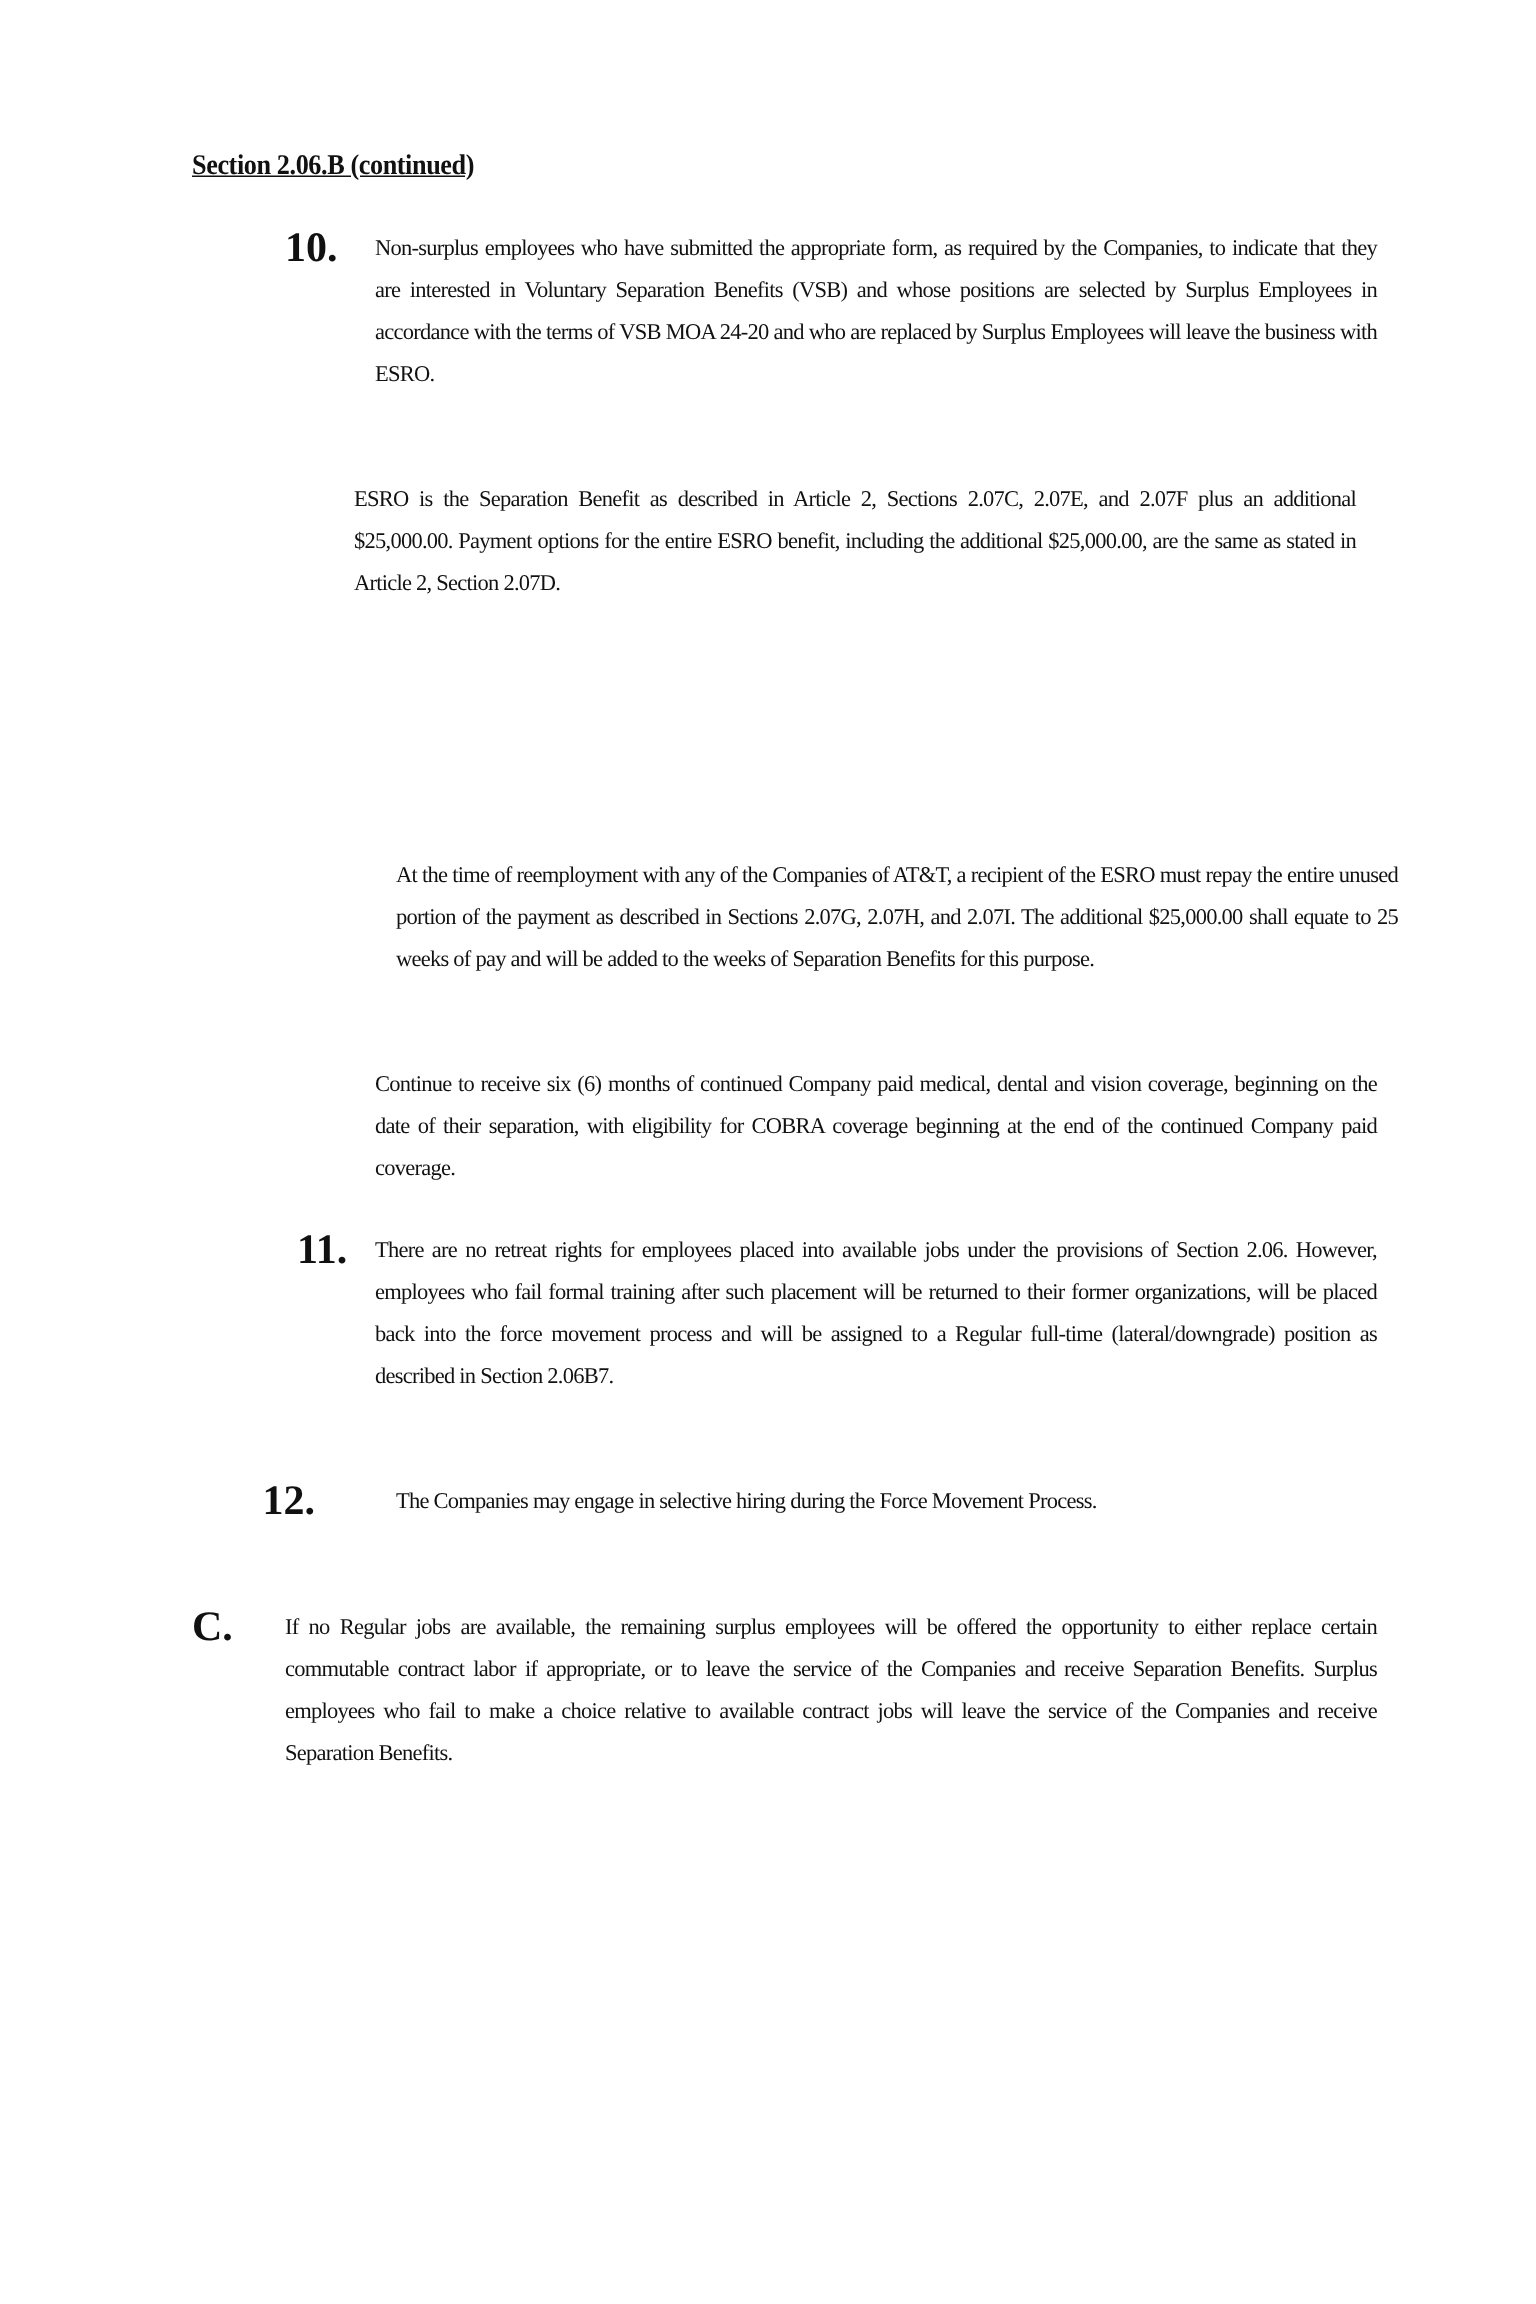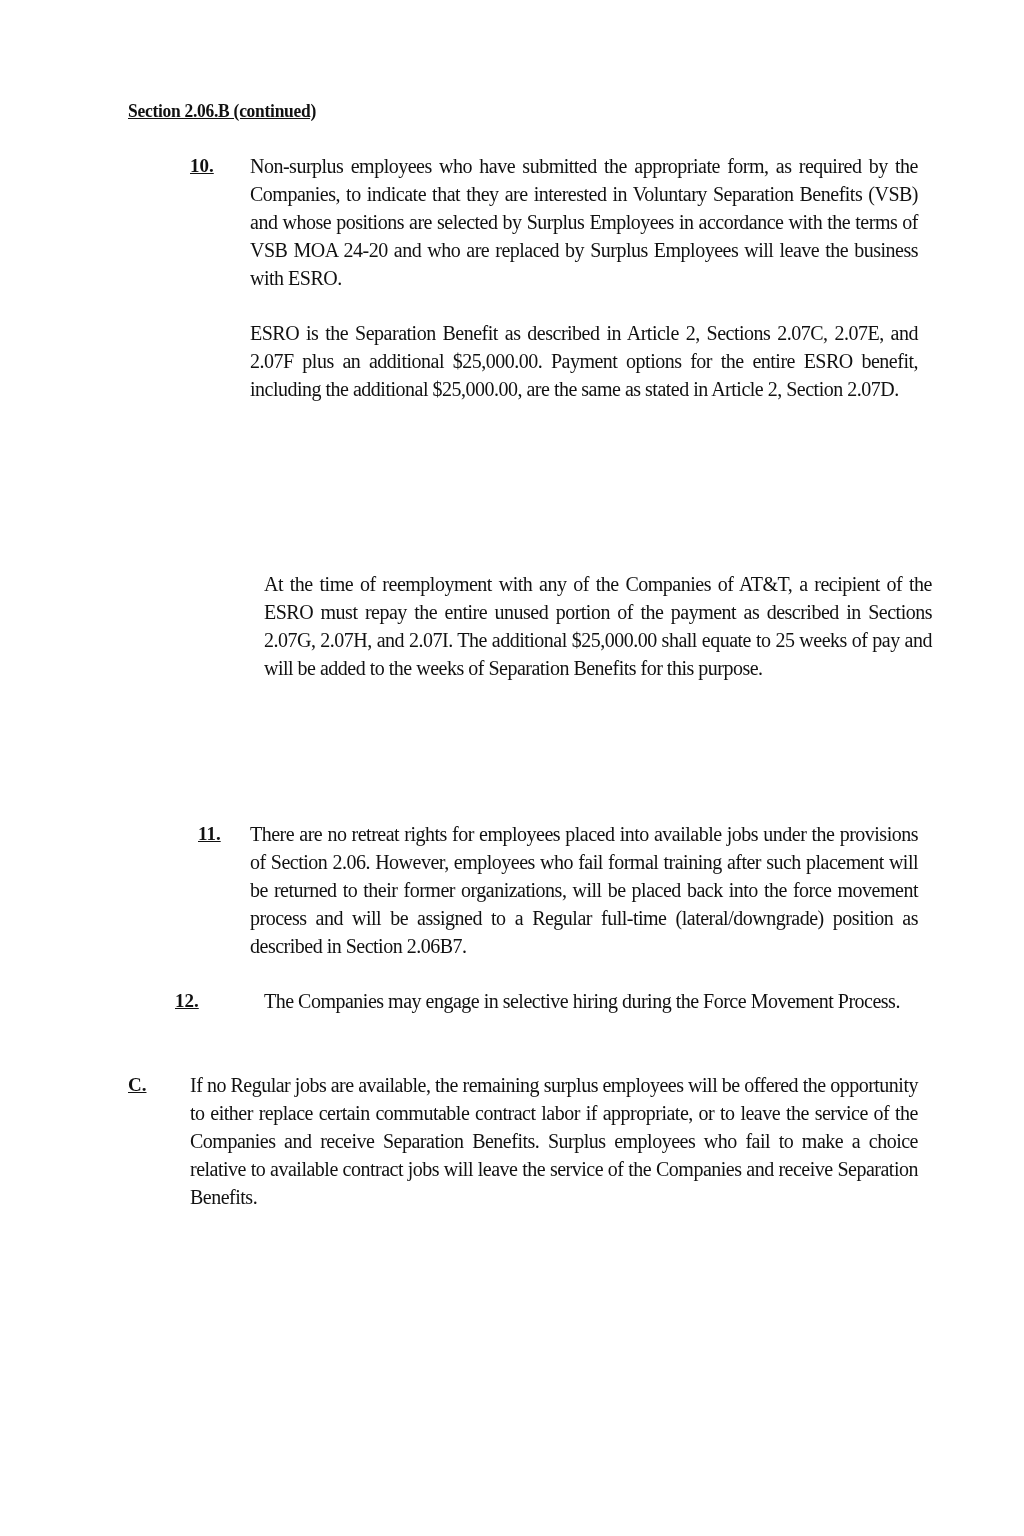--- a/index.html
+++ b/index.html
@@ -8,41 +8,42 @@
     font-family: "Liberation Serif", "DejaVu Serif", serif;
     color: #111111;
   }
   .page { position: absolute; left: 0; top: 0; width: 1024px; height: 1532px; }
   .heading {
     position: absolute; left: 128px; top: 100px;
     font-weight: bold; font-size: 19px; text-decoration: underline;
     letter-spacing: -0.3px; transform: scaleX(0.92); transform-origin: left top;
   }
   .num {
-    position: absolute; font-weight: bold; font-size: 19px; line-height: 28px; text-decoration: underline;
+    position: absolute; font-weight: bold; font-size: 28px; line-height: 28px;
   }
   .para {
-    position: absolute; font-size: 20px; line-height: 28px;
+    position: absolute; font-size: 15px; line-height: 28px;
     text-align: justify; letter-spacing: -0.5px;
   }
   .pagenum {
     position: absolute; left: 0; width: 1024px; top: 1464px; text-align: center;
     font-size: 18px;
   }
 </style>
 </head>
 <body>
 
 <div class="page">
   <div class="heading">Section 2.06.B (continued)</div>
 
   <div class="num" style="left:190px; top:152px;">10.</div>
   <div class="para" style="left:250px; top:152px; width:668px;">Non-surplus employees who have submitted the appropriate form, as required by the Companies, to indicate that they are interested in Voluntary Separation Benefits (VSB) and whose positions are selected by Surplus Employees in accordance with the terms of VSB MOA 24-20 and who are replaced by Surplus Employees will leave the business with ESRO.</div>
-  <div class="para" style="left:250px; top:319px; width:668px;">ESRO is the Separation Benefit as described in Article 2, Sections 2.07C, 2.07E, and 2.07F plus an additional $25,000.00. Payment options for the entire ESRO benefit, including the additional $25,000.00, are the same as stated in Article 2, Section 2.07D.</div>
+  <div class="para" style="left:236px; top:319px; width:668px;">ESRO is the Separation Benefit as described in Article 2, Sections 2.07C, 2.07E, and 2.07F plus an additional $25,000.00. Payment options for the entire ESRO benefit, including the additional $25,000.00, are the same as stated in Article 2, Section 2.07D.</div>
   <div class="para" style="left:264px; top:570px; width:668px;">At the time of reemployment with any of the Companies of AT&amp;T, a recipient of the ESRO must repay the entire unused portion of the payment as described in Sections 2.07G, 2.07H, and 2.07I. The additional $25,000.00 shall equate to 25 weeks of pay and will be added to the weeks of Separation Benefits for this purpose.</div>
+  <div class="para" style="left:250px; top:709px; width:668px;">Continue to receive six (6) months of continued Company paid medical, dental and vision coverage, beginning on the date of their separation, with eligibility for COBRA coverage beginning at the end of the continued Company paid coverage.</div>
 
   <div class="num" style="left:198px; top:820px;">11.</div>
   <div class="para" style="left:250px; top:820px; width:668px;">There are no retreat rights for employees placed into available jobs under the provisions of Section 2.06. However, employees who fail formal training after such placement will be returned to their former organizations, will be placed back into the force movement process and will be assigned to a Regular full-time (lateral/downgrade) position as described in Section 2.06B7.</div>
 
   <div class="num" style="left:175px; top:987px;">12.</div>
   <div class="para" style="left:264px; top:987px; width:668px;">The Companies may engage in selective hiring during the Force Movement Process.</div>
 
   <div class="num" style="left:128px; top:1071px;">C.</div>
   <div class="para" style="left:190px; top:1071px; width:728px;">If no Regular jobs are available, the remaining surplus employees will be offered the opportunity to either replace certain commutable contract labor if appropriate, or to leave the service of the Companies and receive Separation Benefits. Surplus employees who fail to make a choice relative to available contract jobs will leave the service of the Companies and receive Separation Benefits.</div>
 

